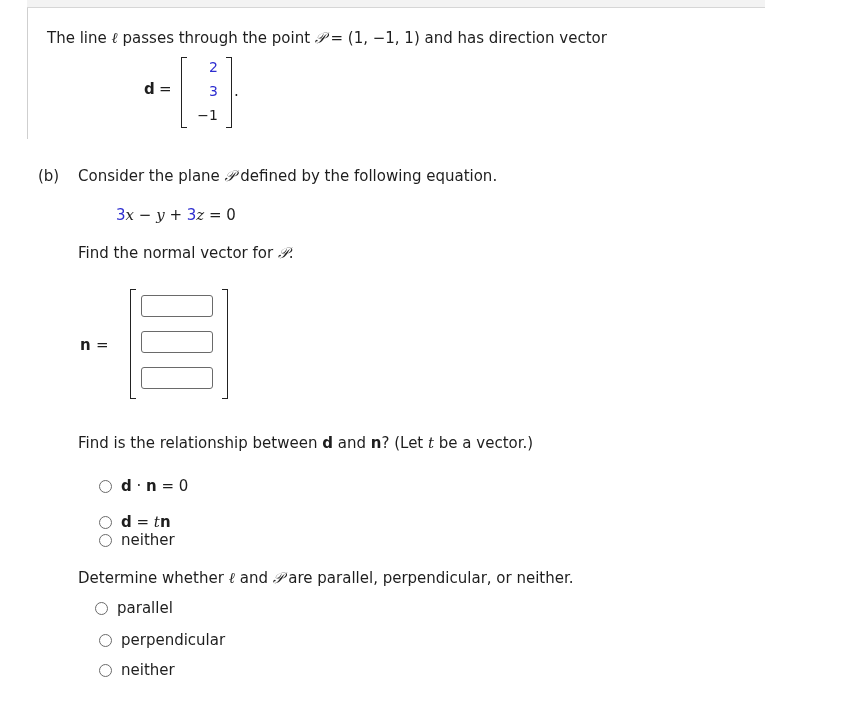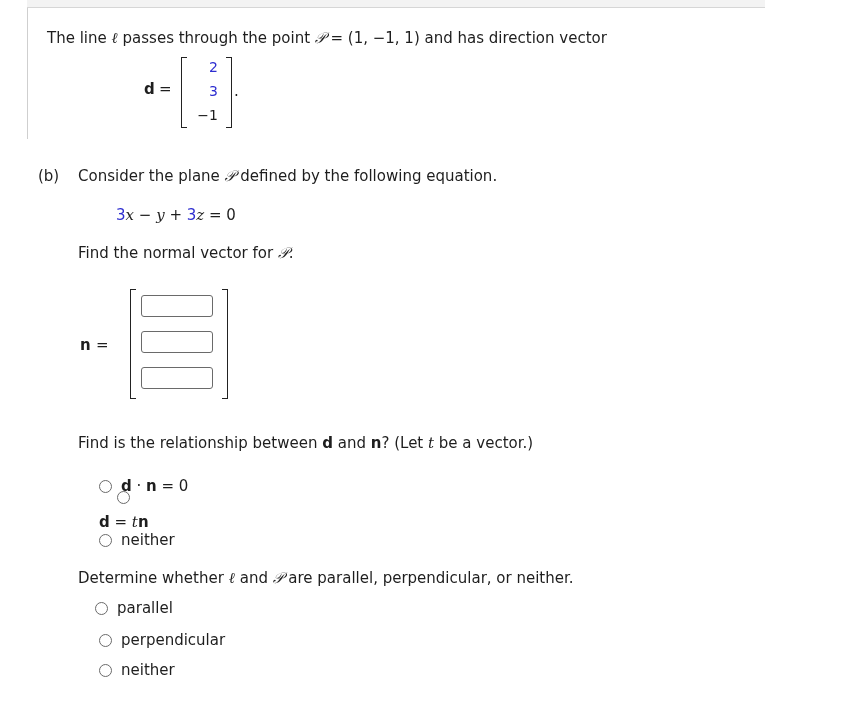--- a/index.html
+++ b/index.html
@@ -81,21 +81,21 @@
   <span>and</span>
   <span class="bold">n</span><span>? (Let</span>
   <span class="ital">t</span>
   <span>be a vector.)</span>
 </div>
 
 <div class="radio-row" style="left:99px; top:465px;margin-top:12px;">
   <span class="radio"></span>
   <span><span class="bold">d</span><span> · </span><span class="bold">n</span><span> = 0</span></span>
 </div>
-<div class="radio-row" style="left:99px; top:491px;flex-direction:column;">
+<div class="radio-row" style="left:99px; top:513px;">
   <span class="radio"></span>
   <span><span class="bold">d</span><span> = </span><span class="ital">t</span><span class="bold">n</span></span>
 </div>
 <div class="radio-row" style="left:99px; top:531px;">
   <span class="radio"></span>
   <span>neither</span>
 </div>
 
 <div class="abs" style="left:78px; top:569px;">
   <span>Determine whether</span>

